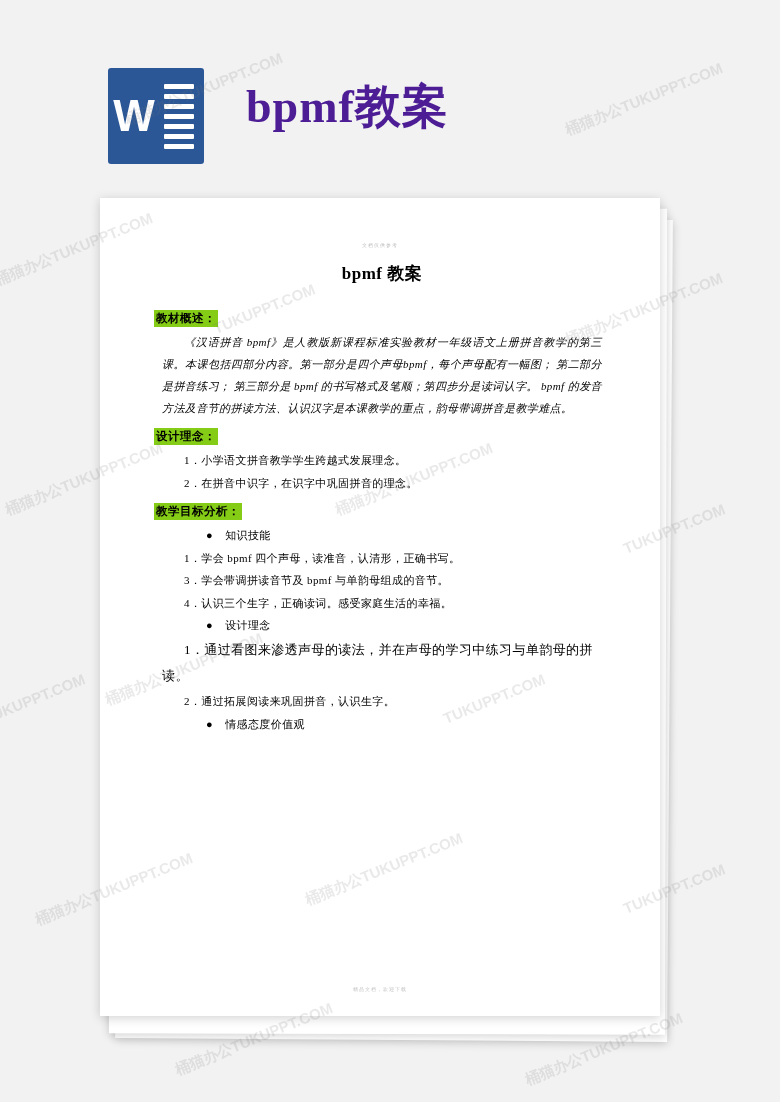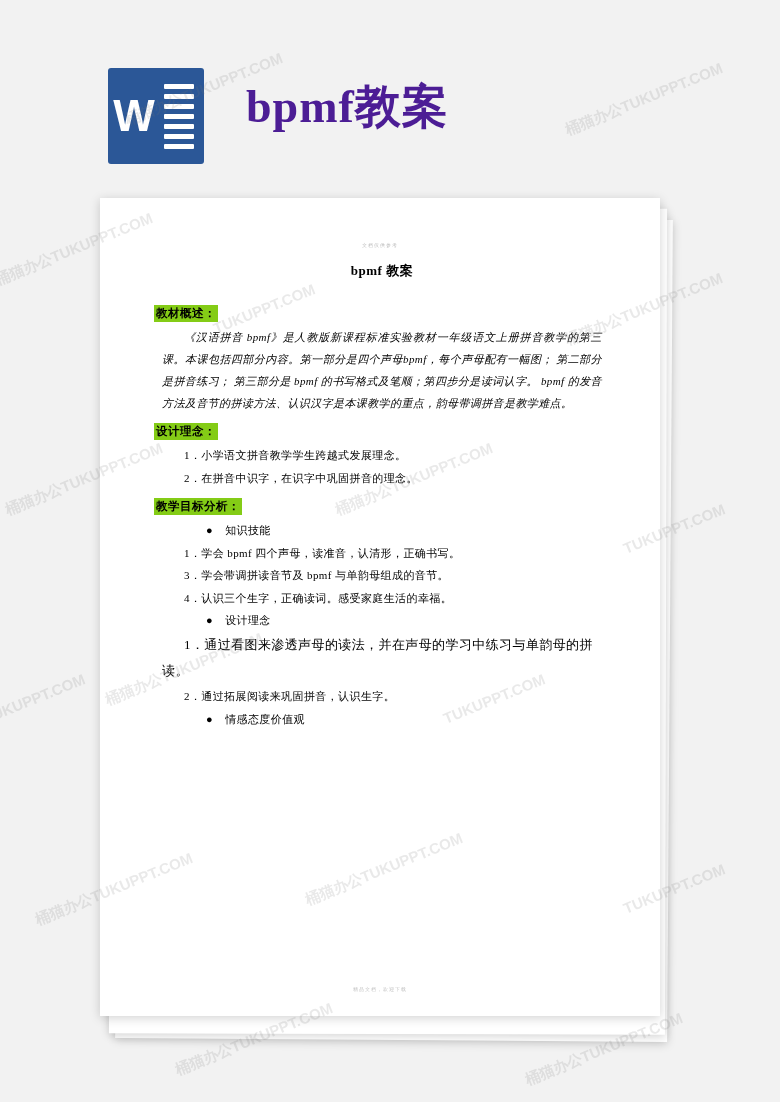--- a/index.html
+++ b/index.html
@@ -136,21 +136,21 @@
   }
 
   .doc-body {
     position: absolute;
     left: 62px;
     top: 64px;
     width: 440px;
   }
   .doc-title {
     text-align: center;
-    font-size: 13px;
+    font-size: 17px;
     font-weight: bold;
     color: #000000;
     font-family: "Liberation Serif", serif;
     margin-bottom: 16px;
     letter-spacing: 0.5px;
   }
   .sec-head {
     display: inline-block;
     background: #84cc16;
     font-size: 11.5px;

